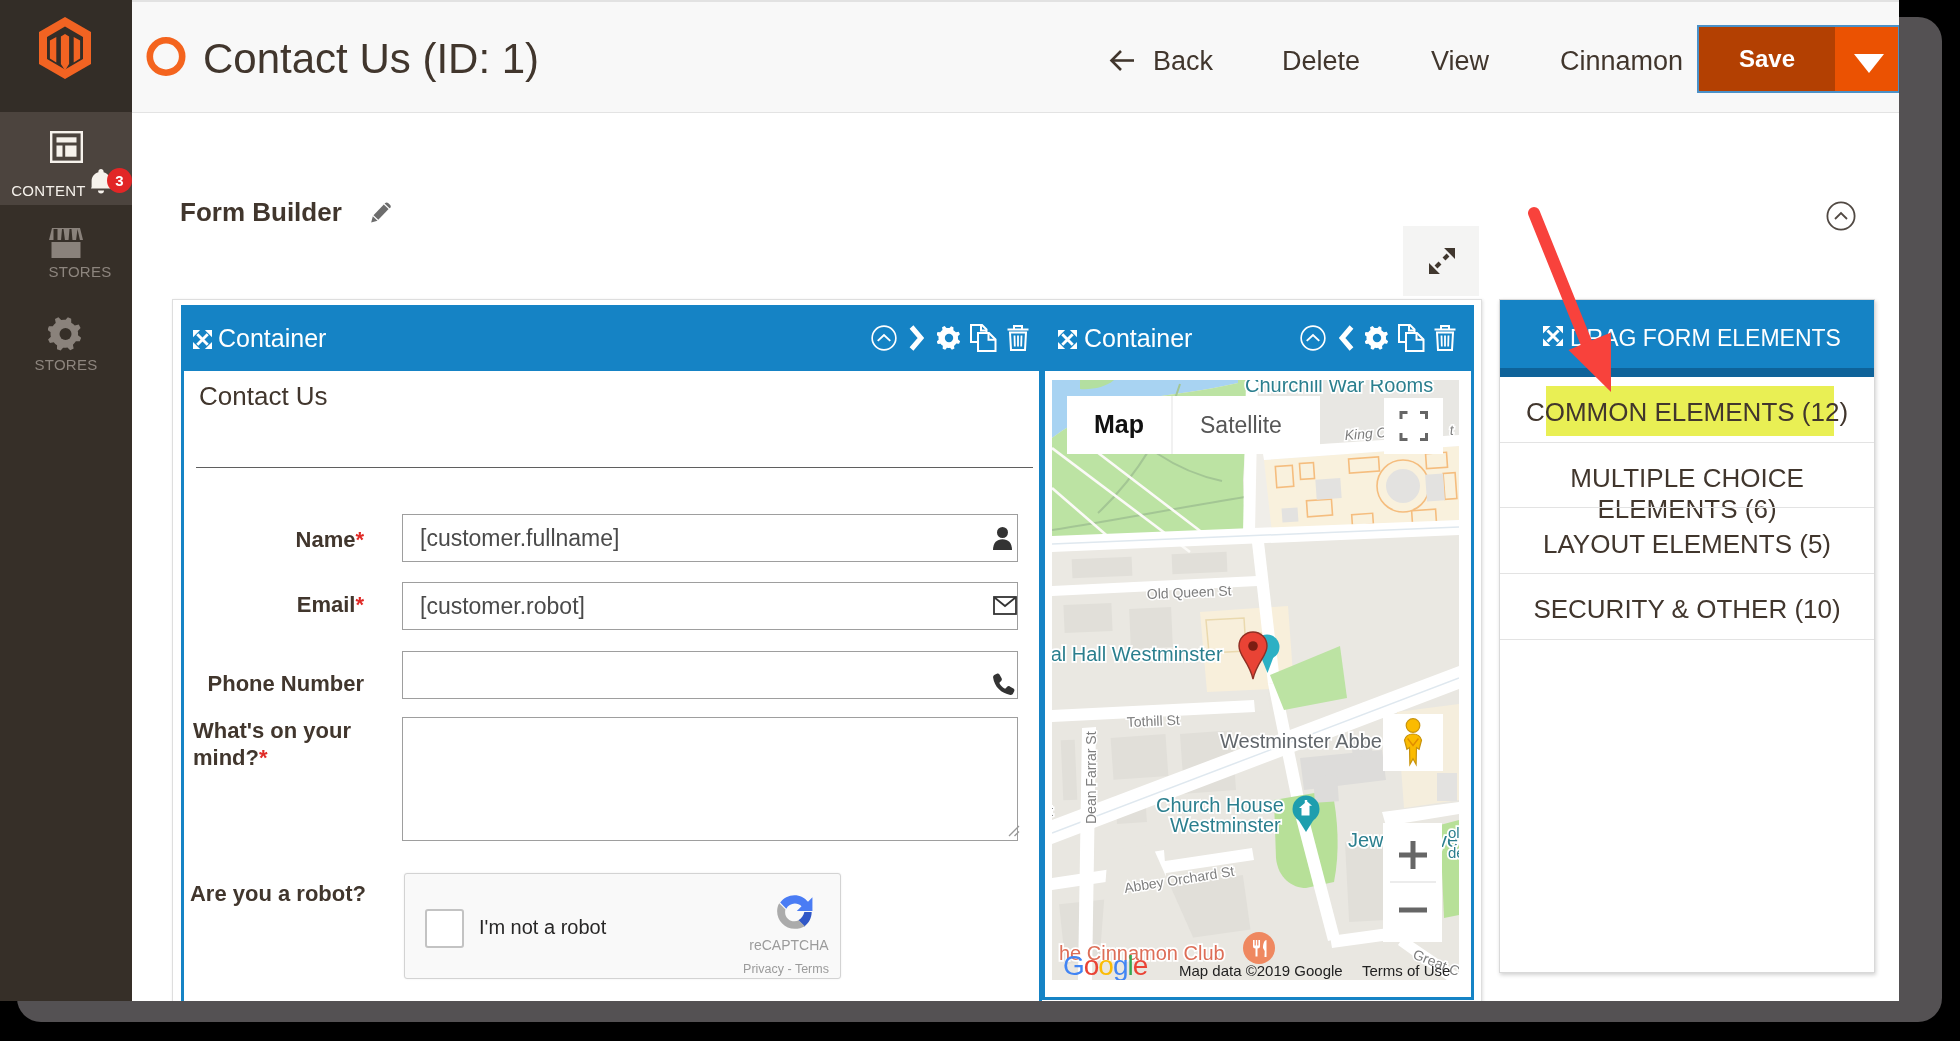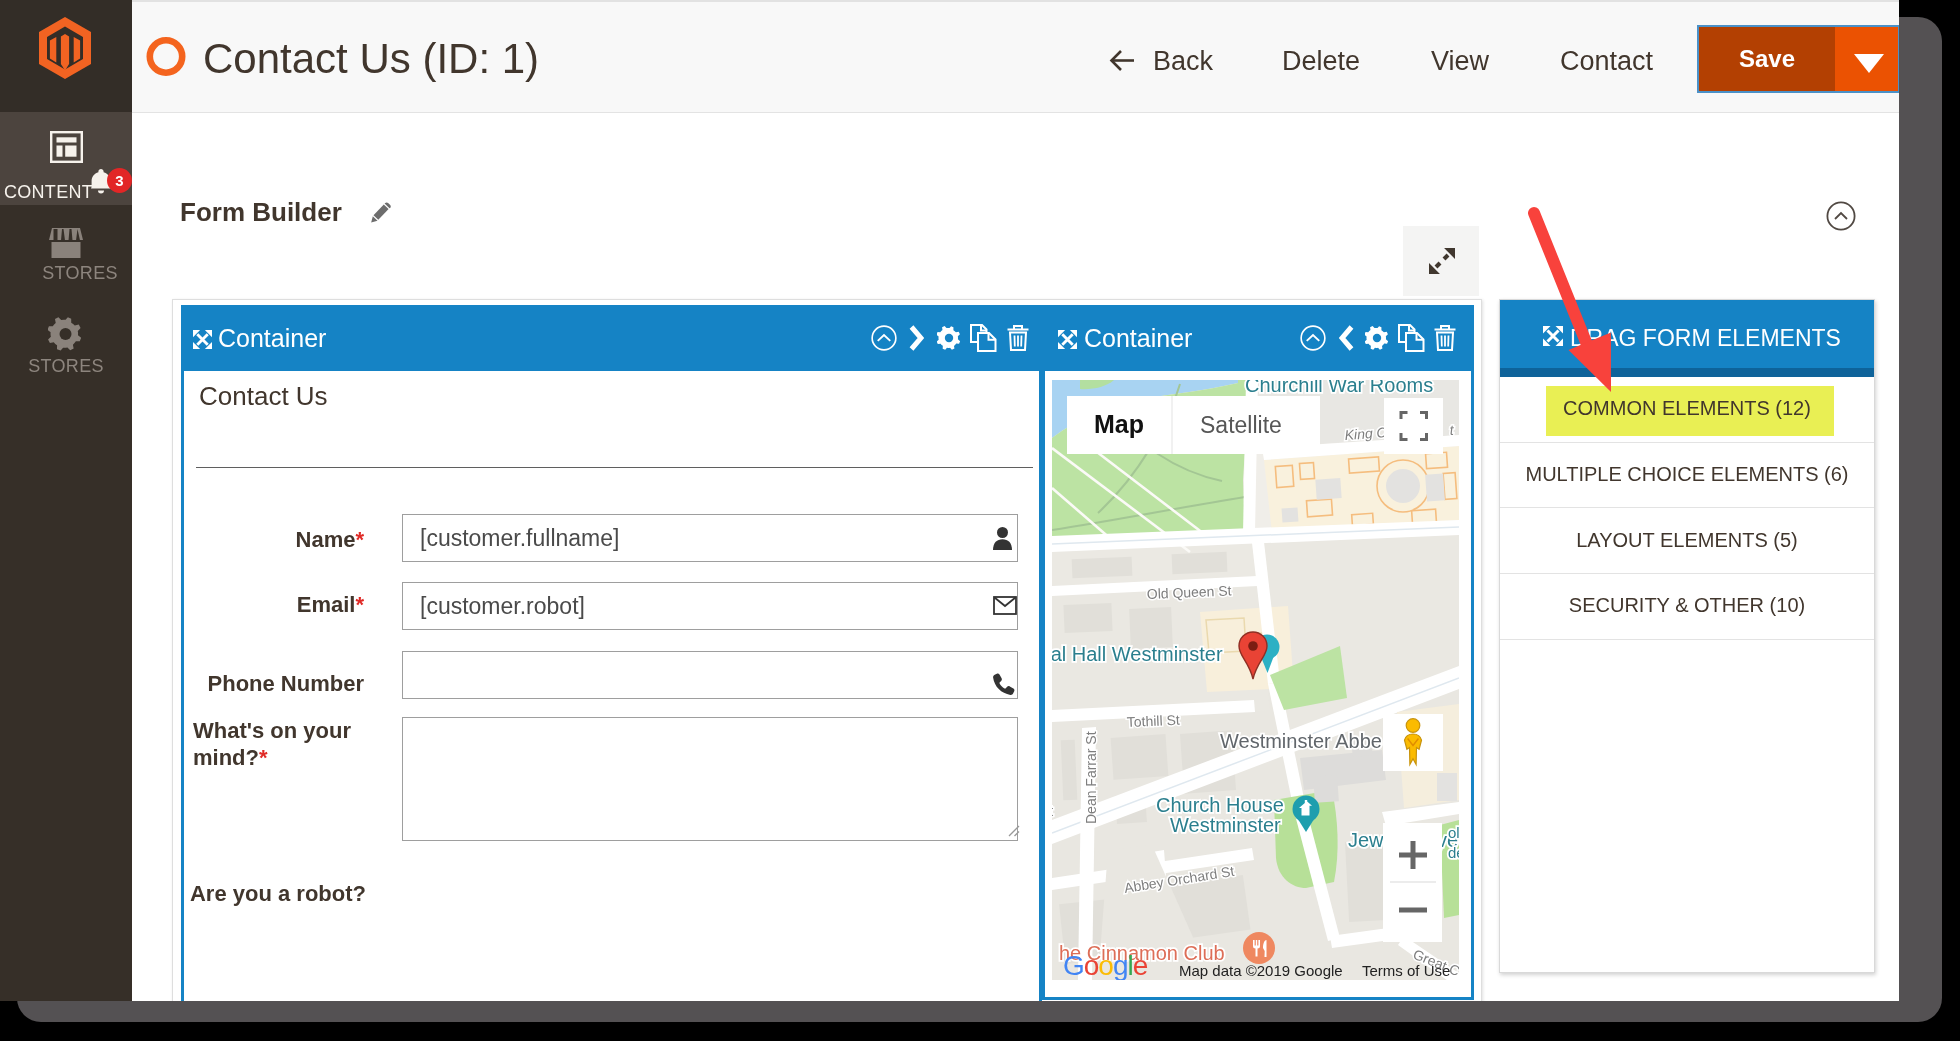--- a/index.html
+++ b/index.html
@@ -6,21 +6,21 @@
   html,body { width:1960px; height:1041px; background:#000; font-family:"Liberation Sans", sans-serif; overflow:hidden; }
   .abs { position:absolute; }
   #stage { position:relative; width:1960px; height:1041px; overflow:hidden; }
   #win { position:absolute; left:17px; top:17px; width:1925px; height:1005px; background:#545153; border-radius:24px; }
   #page { position:absolute; left:0; top:0; width:1899px; height:1001px; background:#fff; overflow:hidden; }
 
   
   #sidebar { position:absolute; left:0; top:0; width:132px; height:1001px; background:#362f28; }
   #logoarea { position:absolute; left:0; top:0; width:132px; height:112px; background:#332d27; }
   .menu-item { position:absolute; left:0; width:132px; text-align:center; }
-  .mi-label { font-size:18px; letter-spacing:0.3px; }
+  .mi-label { font-size:15px; letter-spacing:0.3px; }
   #mi-content { top:112px; height:93px; background:#4c443e; }
   #mi-content .mi-label { color:#f6f2ec; position:absolute; top:70px; left:0px; width:97px; text-align:center;}
   .graylab { color:#8d857e; }
 
   
   #topbar { position:absolute; left:132px; top:0; width:1788px; height:113px; background:#f8f8f8; border-bottom:1px solid #e3e3e3; }
   #ptitle { position:absolute; left:71px; top:35px; font-size:42px; letter-spacing:0; color:#41362d; }
   .navlink { position:absolute; top:46px; font-size:27px; color:#41362d; }
   #savebtn { position:absolute; left:1565px; top:25px; width:203px; height:68px; background:#eb5202; border:2px solid #4b91c8; }
   #savemain { position:absolute; left:0; top:0; width:136px; height:64px; background:#b34002; color:#fff; font-size:24px; font-weight:bold; text-align:center; line-height:64px; }
@@ -51,21 +51,21 @@
   #recap-txt { position:absolute; left:74px; top:42px; font-size:20px; color:#282727; }
   #recap-logo { position:absolute; left:368px; top:16px; width:44px; height:44px; }
   #recap-brand { }
   #recap-brand { position:absolute; left:344px; top:63px; width:80px; text-align:center; font-size:14px; color:#9b9b9b; }
   #recap-priv { position:absolute; left:331px; top:88px; width:100px; text-align:center; font-size:12.5px; color:#9b9b9b; }
 
   
   #dragpanel { position:absolute; left:1499px; top:299px; width:376px; height:674px; background:#fff; border:1px solid #d9d9d9; box-shadow:1px 2px 4px rgba(0,0,0,0.18); }
   #draghdr { position:absolute; left:0; top:0; width:374px; height:68px; background:#1583c5; }
   #dragstrip { position:absolute; left:0; top:68px; width:374px; height:9px; background:#0e639a; }
-  .prow { position:absolute; left:0; width:374px; text-align:center; font-size:20px; color:#41362d; }
+  .prow { position:absolute; left:0; width:374px; text-align:center; font-size:26px; color:#41362d; }
   .psep { position:absolute; left:0; width:374px; height:1px; background:#e3e3e3; }
   #yellow { position:absolute; left:46px; top:86px; width:288px; height:50px; background:#e9ef54; }
 
   
   #mapbox { position:absolute; left:7px; top:72px; width:407px; height:600px; }
 </style>
 </head>
 <body>
 <div id="stage">
   <div id="win"></div>
@@ -76,21 +76,21 @@
       <svg class="abs" style="left:13px;top:36px" width="42" height="41" viewBox="0 0 42 41">
           <circle cx="21" cy="20.5" r="16.2" fill="none" stroke="#f4641e" stroke-width="6.6"></circle>
         </svg>
       <svg class="abs" style="left:977px;top:49px" width="27" height="23" viewBox="0 0 27 23">
           <path d="M3,11.5 L25,11.5" stroke="#41362d" stroke-width="2.6" fill="none"></path>
           <path d="M12,2 L2.5,11.5 L12,21" stroke="#41362d" stroke-width="2.6" fill="none"></path>
         </svg>
       <span class="navlink" style="left:1021px">Back</span>
       <span class="navlink" style="left:1150px">Delete</span>
       <span class="navlink" style="left:1299px">View</span>
-      <span class="navlink" style="left:1428px">Contact</span>
+      <span class="navlink" style="left:1428px">Cinnamon</span>
       <div id="savebtn">
           <div id="savemain">Save</div>
           <div id="savearr"></div>
         </div>
     </div>
     <div id="sidebar">
       <div id="logoarea">
         <svg class="abs" style="left:39px;top:17px" width="52" height="62" viewBox="0 0 52 62">
           <path fill-rule="evenodd" d="M26,0 L52,15 L52,47 L26,62 L0,47 L0,15 Z M26,9.5 L8,20 L8,42 L26,52.5 L44,42 L44,20 Z" fill="#f26322"></path>
           <path d="M21.9,19.5 L26,17 L30.1,19.5 L30.1,47 L26,53.5 L21.9,47 Z" fill="#f26322"></path>
@@ -204,20 +204,31 @@
     <div class="finput" style="top:651px;"></div>
     <svg class="abs" style="left:992px;top:673px" width="23" height="23" viewBox="0 0 23 23">
         <path d="M4.8,0.8 C5.8,0.3 6.9,0.6 7.5,1.6 L9.6,5.2 C10.1,6.1 9.9,7.2 9.2,7.9 L7.8,9.2 C7.5,9.5 7.4,10 7.6,10.5 C8.7,12.6 10.4,14.3 12.5,15.4 C13,15.6 13.5,15.5 13.8,15.2 L15.1,13.8 C15.8,13.1 16.9,12.9 17.8,13.4 L21.4,15.5 C22.4,16.1 22.7,17.2 22.2,18.2 L21.2,20.3 C20.7,21.4 19.6,22.1 18.4,21.9 C9.3,20.7 2.3,13.7 1.1,4.6 C0.9,3.4 1.6,2.3 2.7,1.8 Z" fill="#333"></path>
       </svg>
     <div class="flabel" style="left:193px; top:717px; line-height:27px;">What's on your<br>mind?<span class="req">*</span></div>
     <div class="finput" style="top:717px; height:124px;"></div>
     <svg class="abs" style="left:1008px;top:825px" width="12" height="12" viewBox="0 0 12 12">
         <path d="M11,1 L1,11 M11,6.5 L6.5,11" stroke="#999" stroke-width="1.3"></path>
       </svg>
     <div class="flabel" style="right:1533px; top:881px;">Are you a robot?</div>
+    <div id="recap">
+      <div id="recap-cb"></div>
+      <div id="recap-txt">I'm not a robot</div>
+      <svg id="recap-logo" viewBox="0 0 48 48">
+        <path d="M43,23 L43,8 L38.2,12.8 C34.7,8.4 29.4,5.6 23.4,5.6 C17,5.6 11.3,8.8 7.9,13.7 L14.5,20.4 C16.3,17.1 19.8,14.8 23.8,14.8 C26.6,14.8 29.2,15.9 31.1,17.7 L26,23 Z" fill="#4a7cf4"></path>
+        <path d="M42.2,24 C42.2,30.4 39.1,36.1 34.3,39.7 L27.7,33.1 C31,31.1 33.4,27.8 34.2,24 Z" fill="#3057c7"></path>
+        <path d="M23.6,42.4 C13,42.4 4.5,33.8 4.5,23.3 C4.5,20 5.3,17 6.8,14.4 L13.6,21.3 C13.3,22.2 13.2,23.2 13.2,24.2 C13.2,30.1 18,34.2 23.4,34.2 C25.1,34.2 26.7,33.8 28.1,33.1 L34.8,39.5 C31.7,41.3 27.8,42.4 23.6,42.4 Z" fill="#ababab"></path>
+      </svg>
+      <div id="recap-brand">reCAPTCHA</div>
+      <div id="recap-priv">Privacy - Terms</div>
+    </div>
     <svg class="abs" style="left:1508px;top:196px;z-index:60" width="125" height="215" viewBox="0 0 125 215">
       <path d="M26,17 L80,151" stroke="#f8423c" stroke-width="12" stroke-linecap="round" fill="none"></path>
       <polygon points="103,196 60.5,154 102.9,136.5" fill="#f8423c"></polygon>
     </svg>
     <div id="cont2">
       <div id="cont2hdr">
         <svg class="abs" style="left:16px;top:25px" width="19" height="19" viewBox="0 0 20 20">
           <g fill="#fff">
               <path d="M4.5,4.5 L15.5,15.5 M15.5,4.5 L4.5,15.5" stroke="#fff" stroke-width="3"></path>
           <polygon points="0,0 7.5,0 0,7.5"></polygon>

